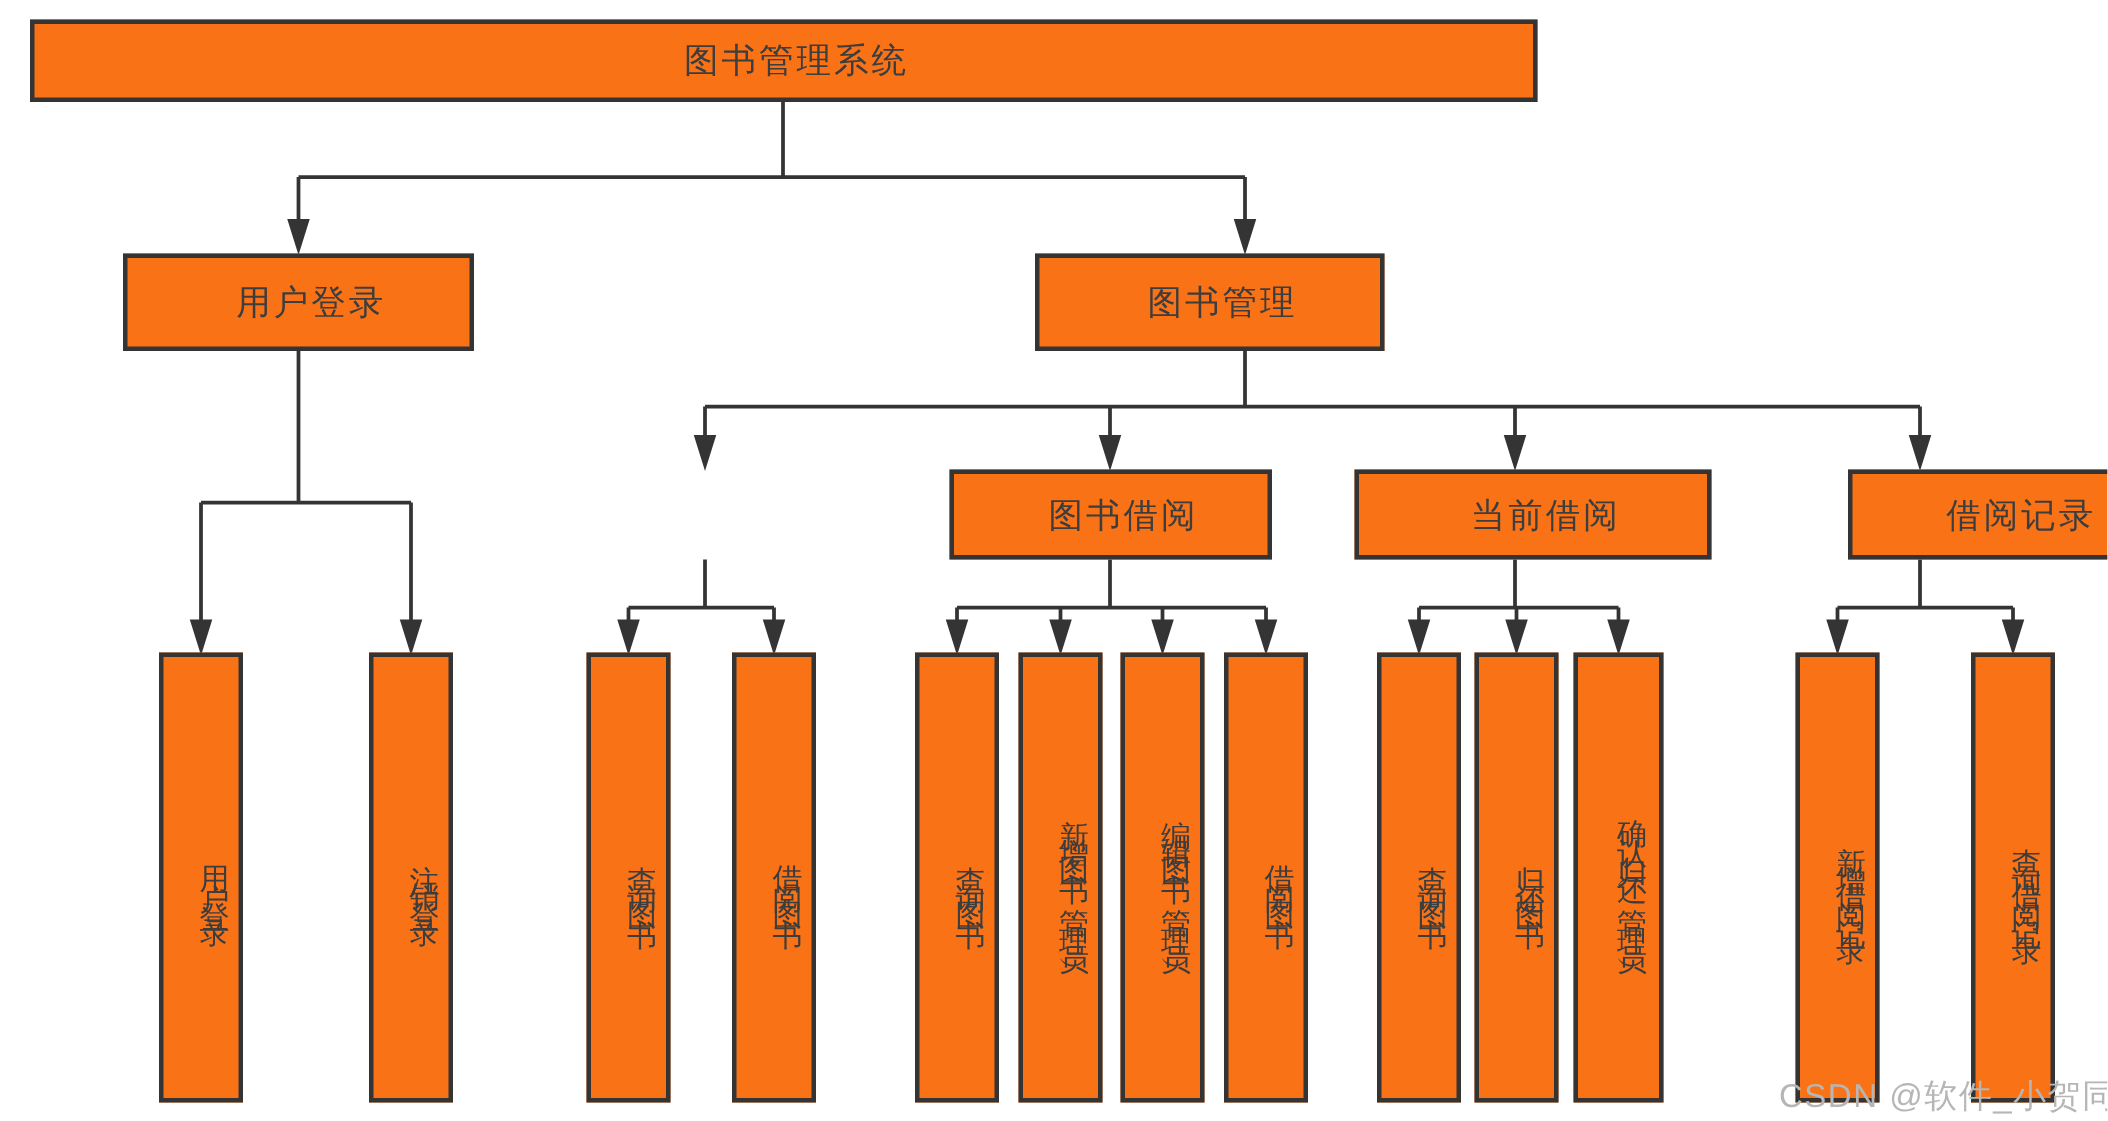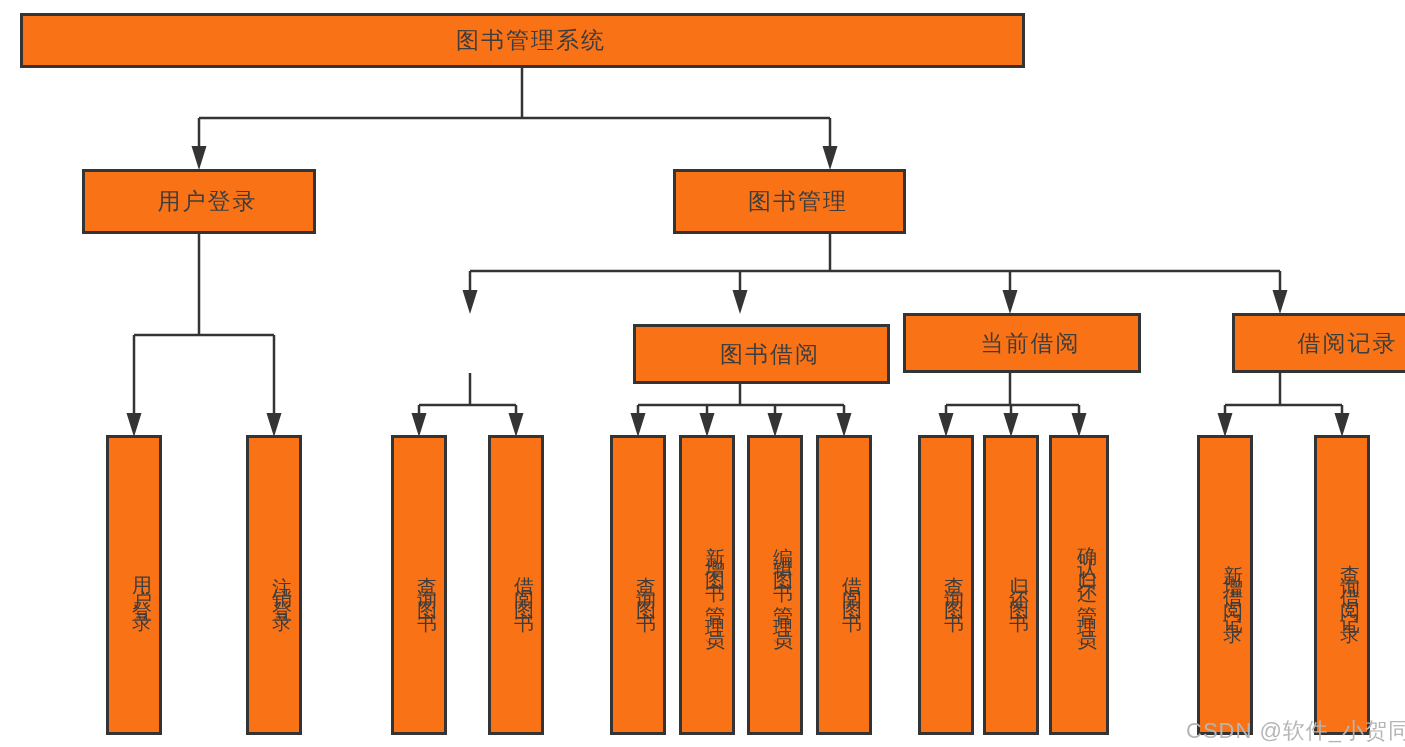--- a/index.html
+++ b/index.html
@@ -69,25 +69,25 @@
     </g>
   </svg>
 
   <div class="box" style="left:20px;top:13px;width:1005px;height:55px">
     <span class="hl">图书管理系统</span>
   </div>
 
   <div class="box" style="left:82px;top:169px;width:234px;height:65px">
     <span class="hl">用户登录</span>
   </div>
-  <div class="box" style="left:673px;top:169px;width:233px;height:65px">
+  <div class="box" style="left:690px;top:169px;width:233px;height:65px">
     <span class="hl">图书管理</span>
   </div>
 
-  <div class="box" style="left:633px;top:324px;width:257px;height:60px">
+  <div class="box" style="left:633px;top:313px;width:215px;height:60px">
     <span class="hl">图书借阅</span>
   </div>
   <div class="box" style="left:903px;top:313px;width:238px;height:60px">
     <span class="hl">当前借阅</span>
   </div>
   <div class="box" style="left:1232px;top:313px;width:214px;height:60px">
     <span class="hl">借阅记录</span>
   </div>
 
   <div class="box" style="left:106px;top:435px;width:56px;height:300px">

